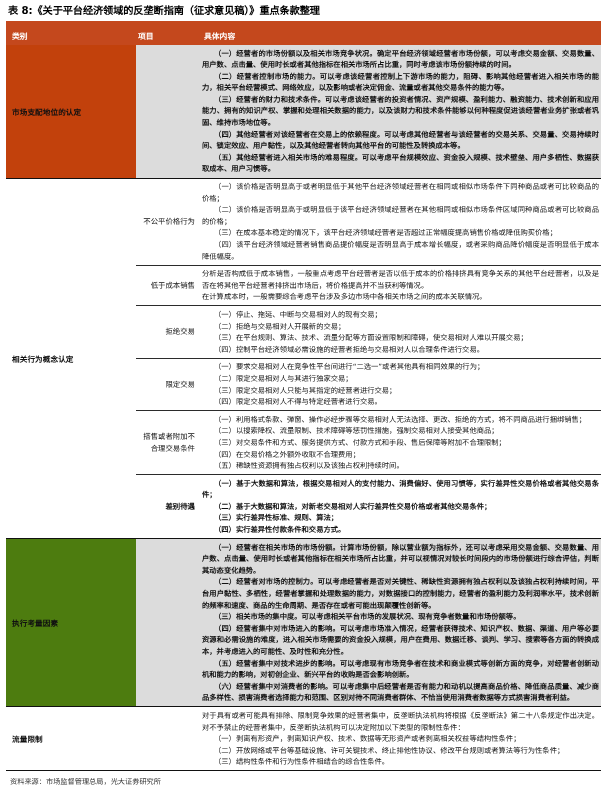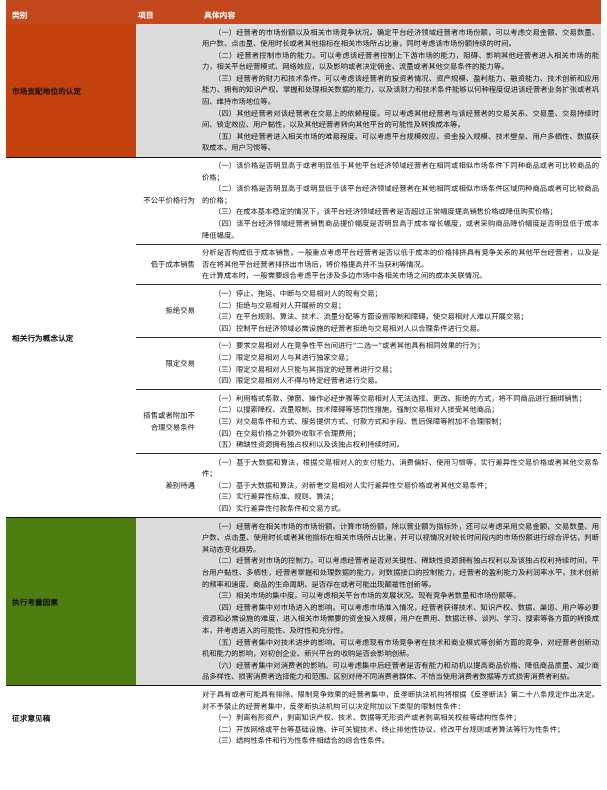--- a/index.html
+++ b/index.html
@@ -87,41 +87,42 @@
   }
   td.body p {
     margin: 0;
     padding: 0;
     text-align: justify;
     text-justify: inter-ideograph;
   }
   td.body p.ind { text-indent: 12px; }
 
   tr.shaded td { background: #DCDCDC; }
-  tr.rule-thick > td { border-bottom: 1.3px solid #111111; }
+  tr.rule-thick > td { border-bottom: 1.3px solid #111111; font-weight: bold; }
   tr.rule-sep-item > td.rsep { border-bottom: 0.8px solid #2b2b2b; }
 
   .grp-top > td { border-top: 1.3px solid #111111; }
 
   .src {
     font-size: 7.2px;
     color: #333333;
     padding: 5px 2px 0 4px;
     border-top: 1.3px solid #111111;
     margin-top: 0;
     width: 595px;
     box-sizing: border-box;
   }
   .srcwrap { width: 595px; }
 </style>
 </head>
 <body>
 
 <div class="page">
 
+  <div class="caption">表 8:《关于平台经济领域的反垄断指南（征求意见稿）》重点条款整理</div>
 
   <table class="main">
     <colgroup>
         <col class="c1">
         <col class="c2">
         <col class="c3">
       </colgroup>
     <thead>
       <tr>
         <th class="h1">类别</th>
@@ -201,26 +202,29 @@
           <td class="body" style="background: rgb(220, 220, 220);">
             <p class="ind">（一）经营者在相关市场的市场份额。计算市场份额，除以营业额为指标外，还可以考虑采用交易金额、交易数量、用户数、点击量、使用时长或者其他指标在相关市场所占比重，并可以视情况对较长时间段内的市场份额进行综合评估，判断其动态变化趋势。</p>
             <p class="ind">（二）经营者对市场的控制力。可以考虑经营者是否对关键性、稀缺性资源拥有独占权利以及该独占权利持续时间，平台用户黏性、多栖性，经营者掌握和处理数据的能力，对数据接口的控制能力，经营者的盈利能力及利润率水平，技术创新的频率和速度、商品的生命周期、是否存在或者可能出现颠覆性创新等。</p>
             <p class="ind">（三）相关市场的集中度。可以考虑相关平台市场的发展状况、现有竞争者数量和市场份额等。</p>
             <p class="ind">（四）经营者集中对市场进入的影响。可以考虑市场准入情况，经营者获得技术、知识产权、数据、渠道、用户等必要资源和必需设施的难度，进入相关市场需要的资金投入规模，用户在费用、数据迁移、谈判、学习、搜索等各方面的转换成本，并考虑进入的可能性、及时性和充分性。</p>
             <p class="ind">（五）经营者集中对技术进步的影响。可以考虑现有市场竞争者在技术和商业模式等创新方面的竞争，对经营者创新动机和能力的影响，对初创企业、新兴平台的收购是否会影响创新。</p>
             <p class="ind">（六）经营者集中对消费者的影响。可以考虑集中后经营者是否有能力和动机以提高商品价格、降低商品质量、减少商品多样性、损害消费者选择能力和范围、区别对待不同消费者群体、不恰当使用消费者数据等方式损害消费者利益。</p>
           </td>
         </tr>
         <tr class=" grp-top">
-          <td class="cat" rowspan="1">征求意见稿</td>
+          <td class="cat" rowspan="1">流量限制</td>
           <td class="item"></td>
           <td class="body">
             <p>对于具有或者可能具有排除、限制竞争效果的经营者集中，反垄断执法机构将根据《反垄断法》第二十八条规定作出决定。对不予禁止的经营者集中，反垄断执法机构可以决定附加以下类型的限制性条件：</p>
             <p class="ind">（一）剥离有形资产，剥离知识产权、技术、数据等无形资产或者剥离相关权益等结构性条件；</p>
             <p class="ind">（二）开放网络或平台等基础设施、许可关键技术、终止排他性协议、修改平台规则或者算法等行为性条件；</p>
             <p class="ind">（三）结构性条件和行为性条件相结合的综合性条件。</p>
           </td>
         </tr>
       </tbody>
   </table>
 
+  <div class="srcwrap">
+    <div class="src">资料来源：市场监督管理总局，光大证券研究所</div>
+  </div>
 
 </div>
 
 </body></html>

